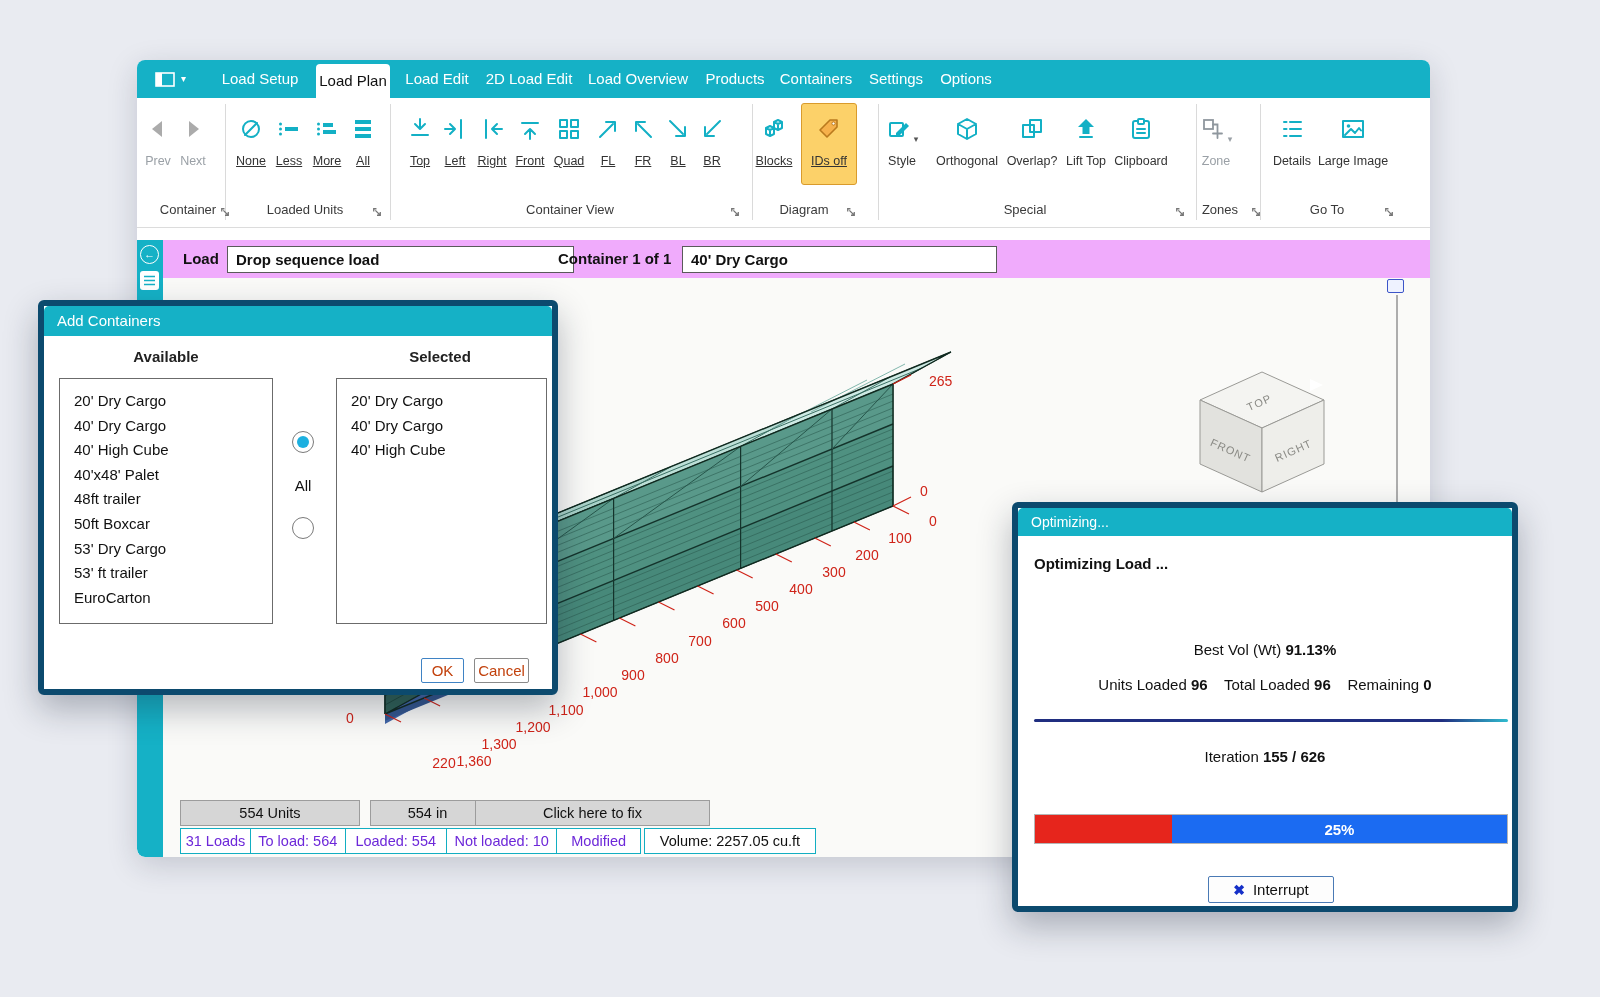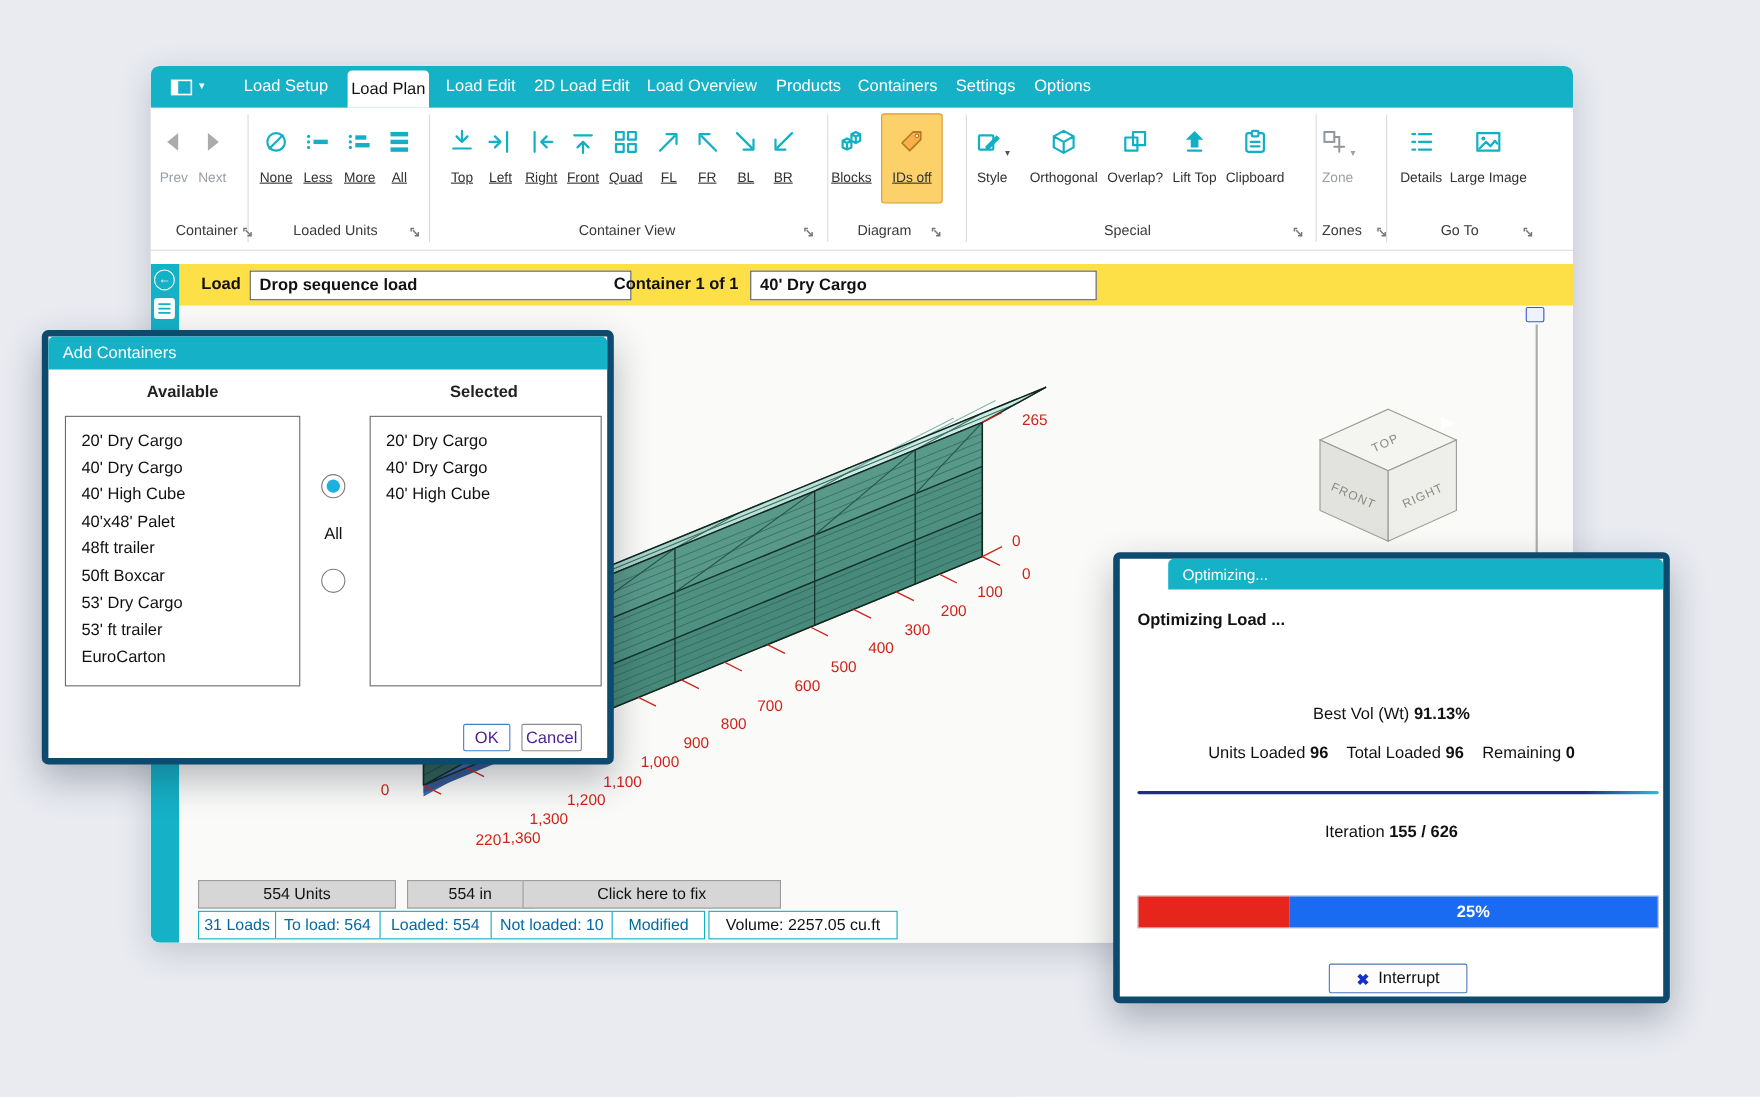--- a/index.html
+++ b/index.html
@@ -30,21 +30,21 @@
   .rbtn .lbl.dim { color:#9aa0a6; }
   .rbtn.hl { top:5px; height:82px; background:#fcd169; border:1px solid #d99b2c; border-radius:3px; padding-top:4px; }
   .icsvg { stroke:#13b0c5; fill:none; stroke-width:2; stroke-linecap:round; stroke-linejoin:round; }
   .caret-sm { font-size:9px; color:#555; align-self:flex-end; margin-bottom:6px; }
   .caret-sm.dim { color:#9aa0a6; }
   .vsep { position:absolute; top:6px; height:116px; width:1px; background:#dadada; }
   .grp-label { position:absolute; top:104px; transform:translateX(-50%); font-size:13px; color:#3a3a3a; white-space:nowrap; }
   .launcher { position:absolute; top:106px; width:14px; height:14px; cursor:default; }
 
   
-  .loadbar { position:absolute; left:26px; top:180px; width:1267px; height:38px; background:#fde047; }
+  .loadbar { position:absolute; left:26px; top:180px; width:1267px; height:38px; background:#f0abfc; }
   .loadbar .lb-label { position:absolute; top:0; height:38px; line-height:38px; font-size:15px; font-weight:bold; color:#111; }
   .loadbar input { position:absolute; top:6px; height:27px; border:1px solid #5a5a5a; background:#fff;
                    font-family:"Liberation Sans",sans-serif; font-size:15px; font-weight:bold; padding:0 8px; color:#111; }
 
   
   .tealstrip { position:absolute; left:0; top:180px; width:26px; height:617px; background:#15b1c6;
                border-bottom-left-radius:8px; }
   .strip-circle { position:absolute; left:3px; top:5px; width:19px; height:19px; border:1.5px solid #fff;
                   border-radius:50%; color:#fff; font-size:11px; text-align:center; line-height:16px; }
   .strip-list { position:absolute; left:3px; top:31px; width:19px; height:19px; background:#fff; border-radius:3px;
@@ -54,21 +54,21 @@
   .content { position:absolute; left:26px; top:218px; width:1267px; height:579px; background:#fafaf8; }
   .scene { position:absolute; left:0; top:0; }
   .slider-track { position:absolute; left:1233px; top:17px; width:2px; height:500px; background:#adadad; }
   .slider-handle { position:absolute; left:1224px; top:1px; width:17px; height:14px; background:#eef2ff;
                    border:1.5px solid #3c55c8; border-radius:2px; }
 
   
   .st-box { position:absolute; height:26px; background:#d6d6d6; border:1px solid #9c9c9c;
             font-size:14.5px; color:#111; text-align:center; line-height:24px; }
   .st2-group { position:absolute; height:26px; border:1px solid #12aec2; background:#fff; display:flex; }
-  .st2-cell { height:100%; border-right:1px solid #12aec2; font-size:14.5px; color:#0369a1;
+  .st2-cell { height:100%; border-right:1px solid #12aec2; font-size:14.5px; color:#6d28d9;
               display:flex; align-items:center; justify-content:center; padding:0 6px; white-space:nowrap; }
   .st2-cell:last-child { border-right:none; }
   .st2-solo { position:absolute; height:26px; border:1px solid #12aec2; background:#fff; font-size:14.5px;
               color:#111; text-align:center; line-height:24px; }
 
   
   .dlg { position:absolute; background:#fff; border:6px solid #0c4a6e; border-radius:6px;
          box-shadow:0 14px 34px rgba(20,30,50,.30); }
   .dlg-title { height:30px; background:#15b1c6; color:#fff; font-size:15px; line-height:30px;
                padding-left:13px; border-radius:5px 5px 0 0; }
@@ -77,26 +77,26 @@
   .add-dlg { left:38px; top:300px; width:520px; height:395px; }
   .col-head { position:absolute; top:42px; transform:translateX(-50%); font-size:15px; font-weight:bold; }
   .listbox { position:absolute; top:72px; width:214px; height:246px; border:1px solid #6b6b6b; background:#fff;
              padding:10px 0 0 14px; overflow:hidden; }
   .li { font-size:15px; line-height:24.6px; color:#111; white-space:nowrap; }
   .radio { position:absolute; left:248px; width:22px; height:22px; border:1.5px solid #7a7a7a; border-radius:50%;
            background:#fff; display:flex; align-items:center; justify-content:center; }
   .radio .dot { width:12px; height:12px; border-radius:50%; background:#1cb0e0; }
   .all-label { position:absolute; left:259px; top:171px; transform:translateX(-50%); font-size:15px; color:#111; }
   .btn { position:absolute; height:25px; background:#fff; font-size:15px; text-align:center; line-height:23px;
-         border-radius:2px; color:#4c1d95; cursor:default; }
+         border-radius:2px; color:#c2410c; cursor:default; }
   .btn-ok { left:377px; top:352px; width:43px; border:1.5px solid #3f83c4; }
   .btn-cancel { left:430px; top:352px; width:55px; border:1px solid #8a8a8a; }
 
   
-  .opt-dlg { left:1012px; top:502px; width:506px; height:410px;padding-left:44px; }
+  .opt-dlg { left:1012px; top:502px; width:506px; height:410px; }
   .opt-dlg .dlg-title { height:28px; line-height:28px; font-size:14px; }
   .opt-head { position:absolute; left:16px; top:47px; font-size:15px; font-weight:bold; color:#111; }
   .opt-row { position:absolute; left:0; width:100%; text-align:center; font-size:15px; color:#111; white-space:nowrap; }
   .opt-row b { font-weight:bold; }
   .opt-div { position:absolute; left:16px; top:211px; width:474px; height:3px; border-radius:2px;
              background:linear-gradient(to right,#202e80 0%, #202e80 86%, #31bccf 100%); }
   .progress { position:absolute; left:16px; top:306px; width:474px; height:30px; border:1px solid #b5b5b5; display:flex; }
   .p-red { width:29%; background:#e6251c; }
   .p-blue { flex:1; background:#1b6bf2; color:#fff; font-weight:bold; font-size:15px;
             display:flex; align-items:center; justify-content:center; }

